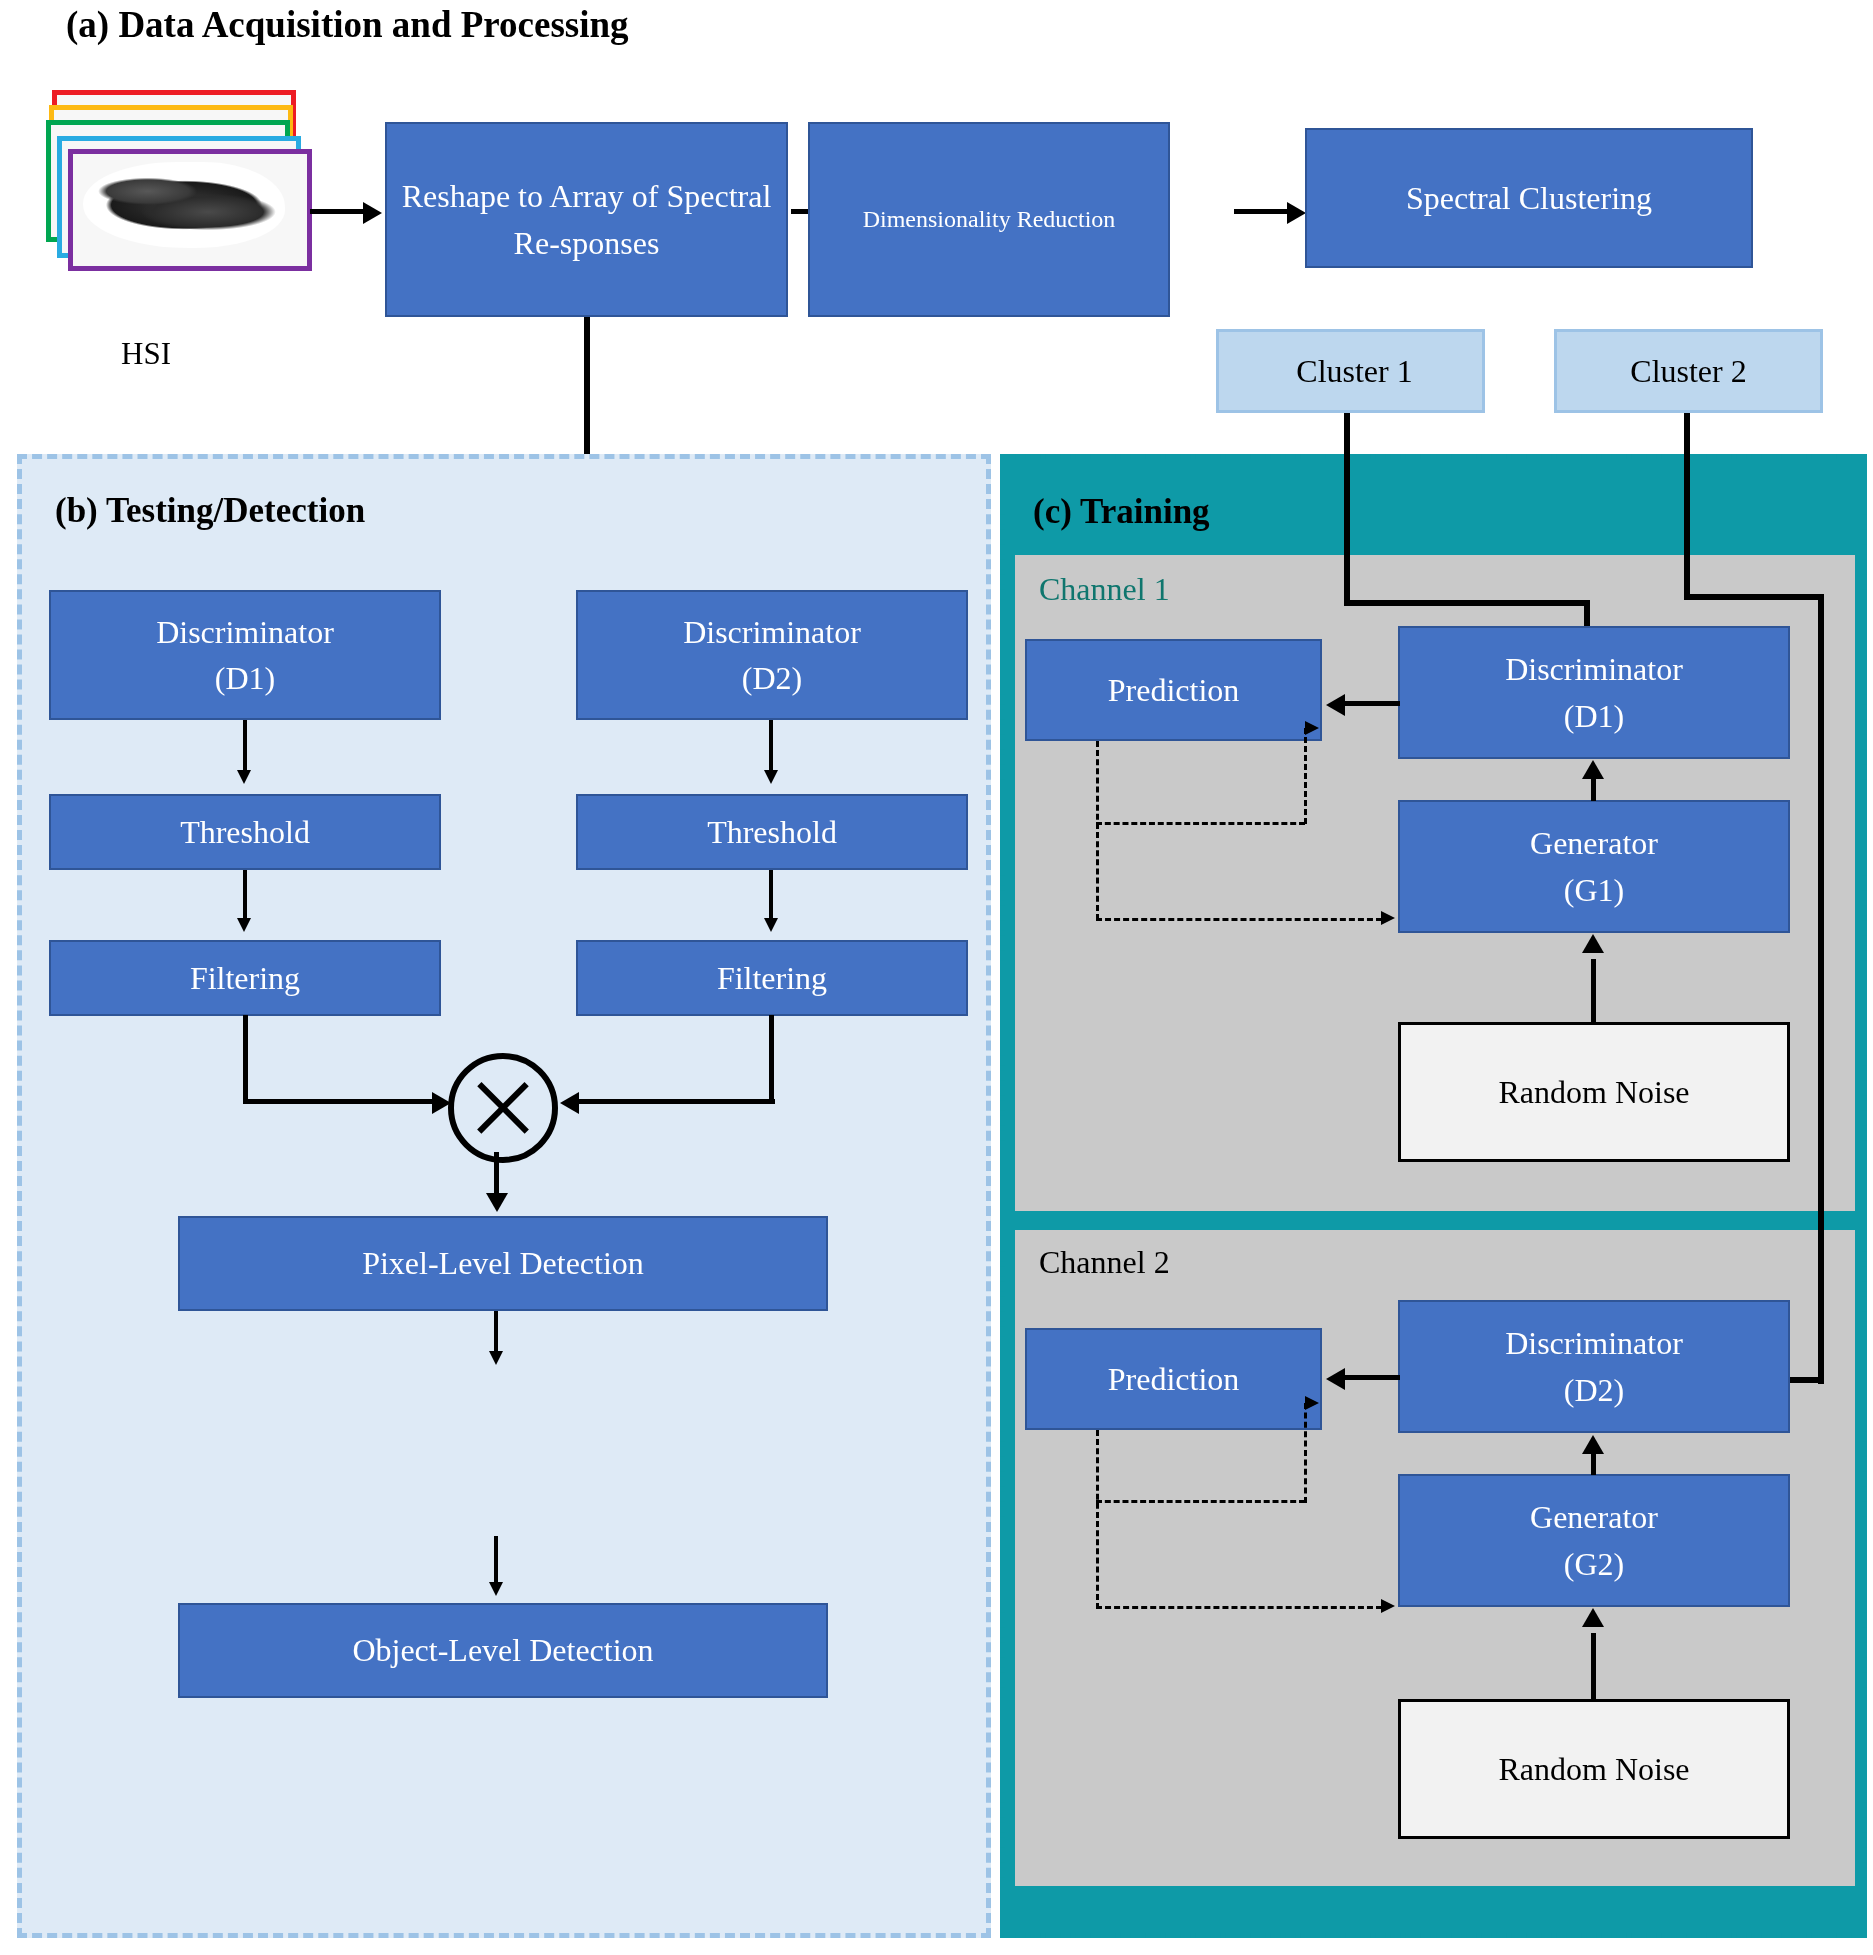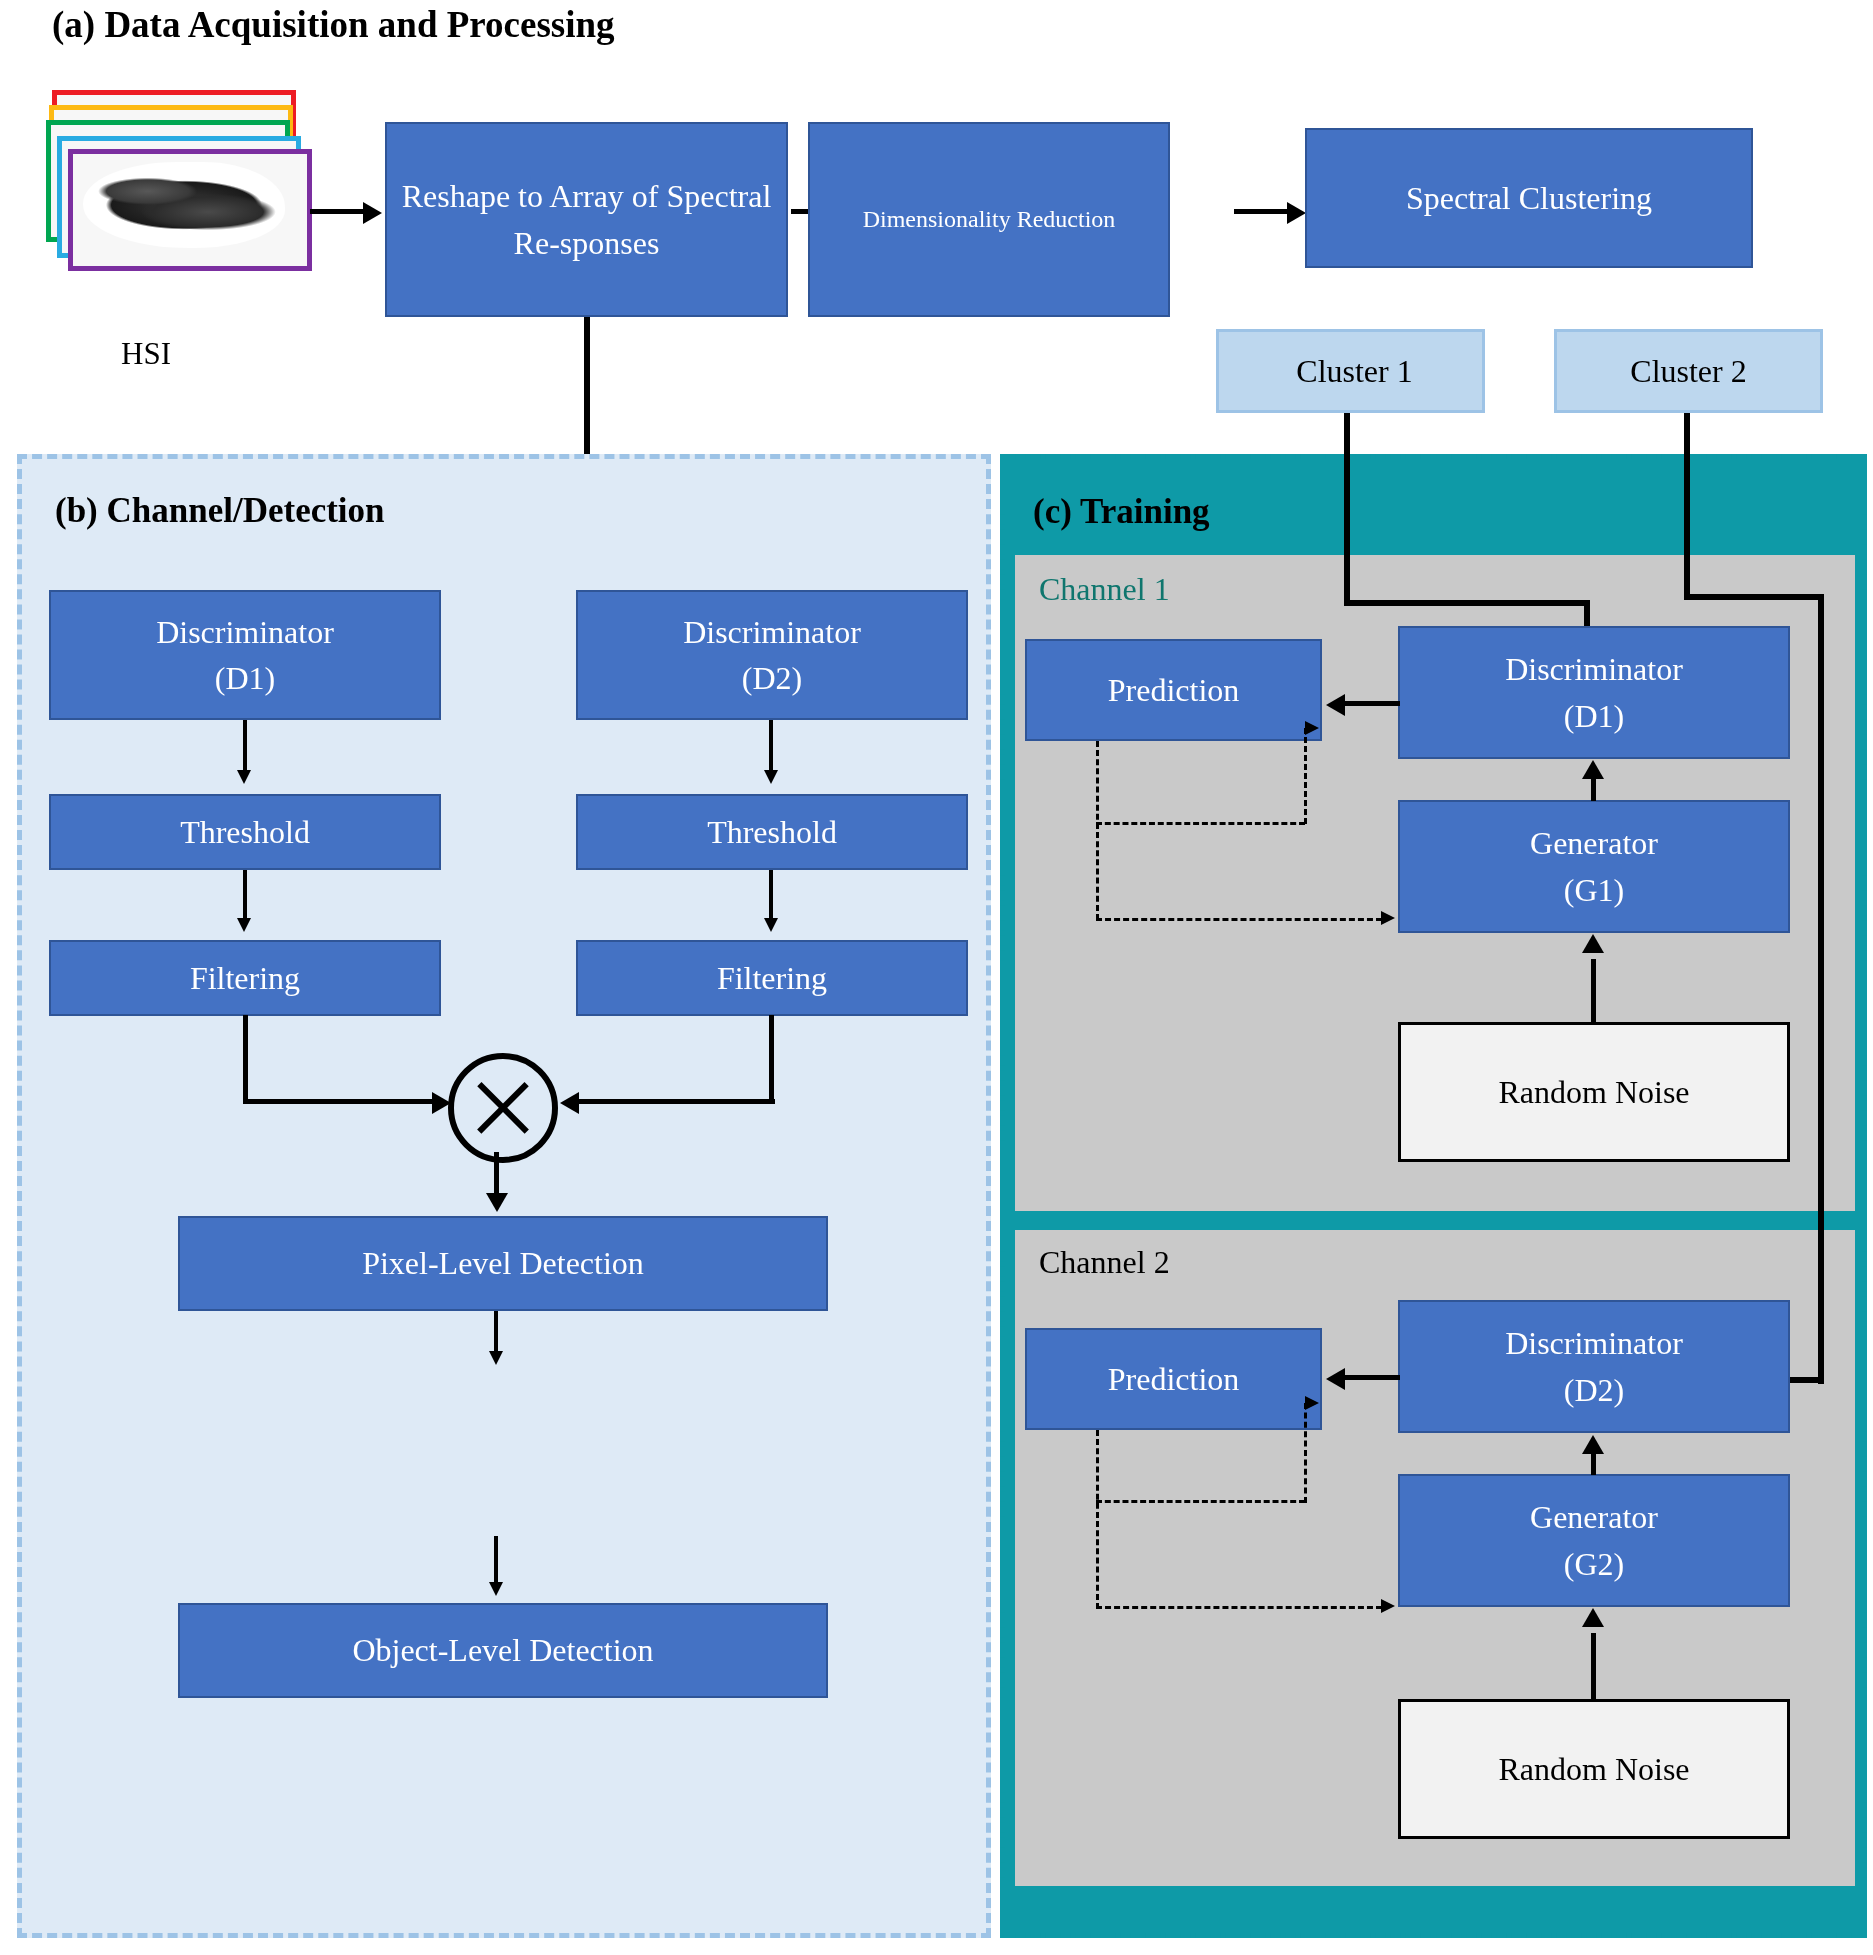--- a/index.html
+++ b/index.html
@@ -85,21 +85,21 @@
 
   
   .mult{position:absolute;border:6.2px solid #000;border-radius:50%;background:transparent;}
   .mult i{position:absolute;background:#000;height:6.2px;left:50%;top:50%;transform-origin:center;}
 </style>
 </head>
 <body>
 
 <div id="root">
 
-  <div class="abs sec-title" style="left:52px;top:3.4px;font-size:37px;">(a) Data Acquisition and Processing</div>
+  <div class="abs sec-title" style="left:66px;top:3.4px;font-size:37px;">(a) Data Acquisition and Processing</div>
 
   <div class="abs" style="left:39px;top:90px;width:263px;height:157px;">
     <div class="hsi-frame" style="left:13.4px;top:0px;width:234px;height:112px;border-color:#ED1C24;"></div>
     <div class="hsi-frame" style="left:10px;top:14.6px;width:234px;height:112px;border-color:#FDB913;"></div>
     <div class="hsi-frame" style="left:6.7px;top:30px;width:234px;height:112px;border-color:#00A651;"></div>
     <div class="hsi-frame" style="left:18px;top:46px;width:234px;height:112px;border-color:#29ABE2;"></div>
     <div class="hsi-frame" style="left:29px;top:59px;width:234px;height:112px;border-color:#7B2FA0;">
       <div class="hsi-photo" style="left:10px;top:7.8px;width:202px;height:86px;"></div>
     </div>
   </div>
@@ -135,21 +135,21 @@
 
   <div class="ln" style="left:584px;top:317px;width:6.2px;height:213px;"></div>
   <div class="ln" style="left:245px;top:525px;width:464px;height:6.2px;"></div>
   <div class="ln" style="left:245px;top:525px;width:6.2px;height:50px;"></div>
   <div class="arrow down" style="left:236px;top:570px;"></div>
   <div class="ln" style="left:703px;top:525px;width:6.2px;height:50px;"></div>
   <div class="arrow down" style="left:694px;top:570px;"></div>
 
   <div class="abs panel-b" style="left:17px;top:454px;width:974px;height:1484px;"></div>
 
-  <div class="abs sec-title" style="left:55px;top:491px;font-size:35px;">(b) Channel/Detection</div>
+  <div class="abs sec-title" style="left:55px;top:491px;font-size:35px;">(b) Testing/Detection</div>
 
   <div class="abs bbox" style="left:49px;top:590px;width:392px;height:130px;font-size:32px;flex-direction:column;">
     <span class="txt">Discriminator</span>
     <span class="txt">(D1)</span>
   </div>
 
   <div class="abs bbox" style="left:576px;top:590px;width:392px;height:130px;font-size:32px;flex-direction:column;">
     <span class="txt">Discriminator</span>
     <span class="txt">(D2)</span>
   </div>

